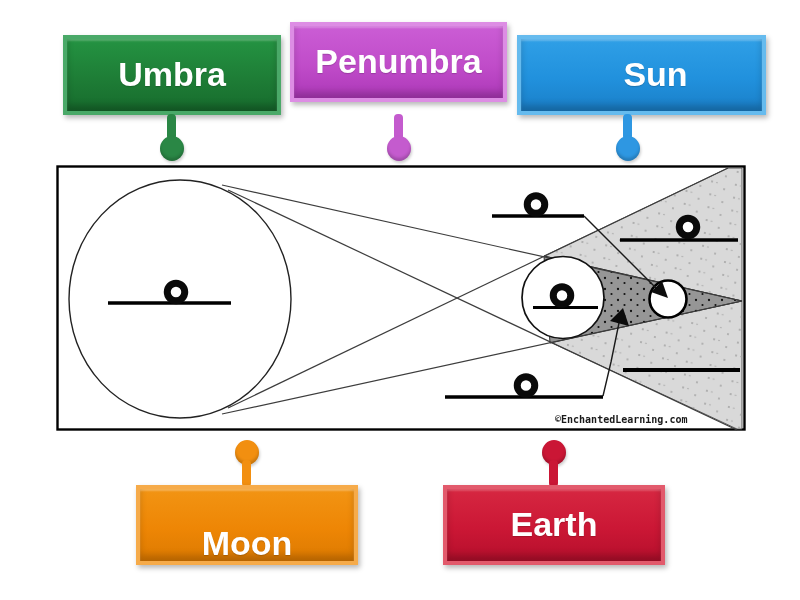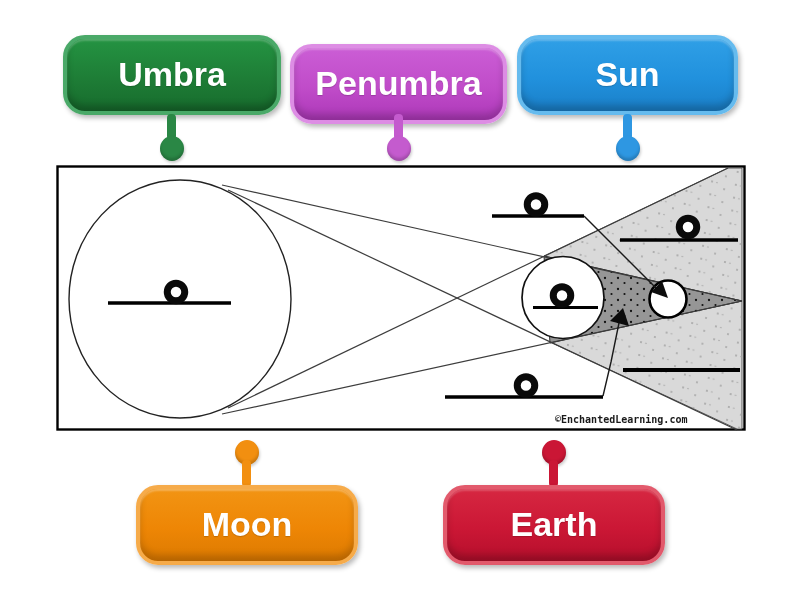--- a/index.html
+++ b/index.html
@@ -1,35 +1,35 @@
 <!DOCTYPE html>
 <html><head>
 <meta charset="utf-8">
 <style>
   html,body{margin:0;padding:0;background:#ffffff;}
   .stage{position:relative;width:800px;height:600px;background:#fff;overflow:hidden;
          font-family:"Liberation Sans",sans-serif;}
 
   
-  .chip{position:absolute;height:72px;border-radius:22px;border:4px solid;
+  .chip{position:absolute;height:72px;border-radius:0;border:4px solid;
         display:flex;align-items:center;justify-content:center;
         color:#fff;font-weight:bold;font-size:34px;line-height:1;
         box-shadow:2px 3px 5px rgba(0,0,0,.28);}
   .chip .txt{position:relative;top:-1px;text-shadow:0 1px 1px rgba(0,0,0,.18);}
   .stem{position:absolute;width:9px;border-radius:4px;}
   .ball{position:absolute;width:24px;height:25px;border-radius:50%;
         box-shadow:inset 0 -3px 3px rgba(0,0,0,.18),1px 2px 3px rgba(0,0,0,.2);}
   .chip.green  {border-color:#4aa968;background:linear-gradient(180deg,#249342 0%,#1e7d36 55%,#176c2d 100%);
                 box-shadow:inset 0 2px 2px rgba(255,255,255,.22),inset 0 -6px 7px rgba(0,0,0,.22),2px 3px 5px rgba(0,0,0,.28);}
   .chip.purple {border-color:#dd8de4;background:linear-gradient(180deg,#cb5dd5 0%,#c04cc9 55%,#ad38b8 100%);
                 box-shadow:inset 0 2px 2px rgba(255,255,255,.25),inset 0 -6px 7px rgba(0,0,0,.18),2px 3px 5px rgba(0,0,0,.28);}
   .chip.blue   {border-color:#66bbee;background:linear-gradient(180deg,#2f9fe6 0%,#2191dd 55%,#1a7fc8 100%);
-                box-shadow:inset 0 2px 2px rgba(255,255,255,.25),inset 0 -6px 7px rgba(0,0,0,.2),2px 3px 5px rgba(0,0,0,.28);}
+                box-shadow:inset 0 2px 2px rgba(255,255,255,.25),inset 0 -6px 7px rgba(0,0,0,.2),2px 3px 5px rgba(0,0,0,.28);padding-left:28px;}
   .chip.orange {border-color:#f6ab4a;background:linear-gradient(180deg,#f29413 0%,#ee8605 55%,#dd7a01 100%);
-                box-shadow:inset 0 2px 2px rgba(255,255,255,.28),inset 0 -6px 7px rgba(0,0,0,.18),2px 3px 5px rgba(0,0,0,.28);}
+                box-shadow:inset 0 2px 2px rgba(255,255,255,.28),inset 0 -6px 7px rgba(0,0,0,.18),2px 3px 5px rgba(0,0,0,.28);align-items:flex-end;}
   .chip.red    {border-color:#e25a6c;background:linear-gradient(180deg,#d62741 0%,#cb1735 55%,#b50f2c 100%);
                 box-shadow:inset 0 2px 2px rgba(255,255,255,.2),inset 0 -6px 7px rgba(0,0,0,.2),2px 3px 5px rgba(0,0,0,.28);align-items:center;}
 
   .pin-green  {background:#2a8745;}
   .pin-purple {background:#c45bce;}
   .pin-blue   {background:#2e97e2;}
   .pin-orange {background:#f28f10;}
   .pin-red    {background:#ca1635;}
 
   
@@ -40,21 +40,21 @@
 <body>
 
 <div class="stage">
 
   <div class="chip green" style="left:63px;top:35px;width:210px;">
     <span class="txt">Umbra</span>
   </div>
   <div class="stem pin-green" style="left:167px;top:114px;height:26px;"></div>
   <div class="ball pin-green" style="left:160px;top:136px;"></div>
 
-  <div class="chip purple" style="left:290px;top:44px;width:209px;">
+  <div class="chip purple" style="left:290px;top:22px;width:209px;">
     <span class="txt">Penumbra</span>
   </div>
   <div class="stem pin-purple" style="left:394px;top:114px;height:26px;"></div>
   <div class="ball pin-purple" style="left:387px;top:136px;"></div>
 
   <div class="chip blue" style="left:517px;top:35px;width:213px;">
     <span class="txt">Sun</span>
   </div>
   <div class="stem pin-blue" style="left:623px;top:114px;height:26px;"></div>
   <div class="ball pin-blue" style="left:616px;top:136px;"></div>

